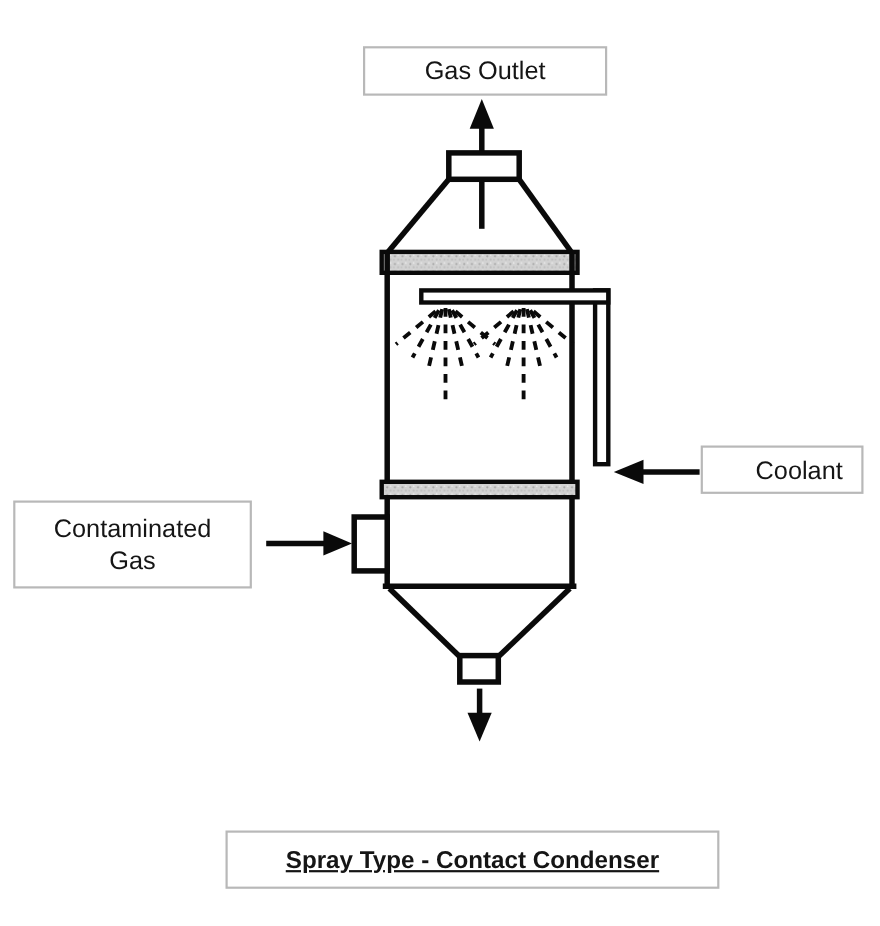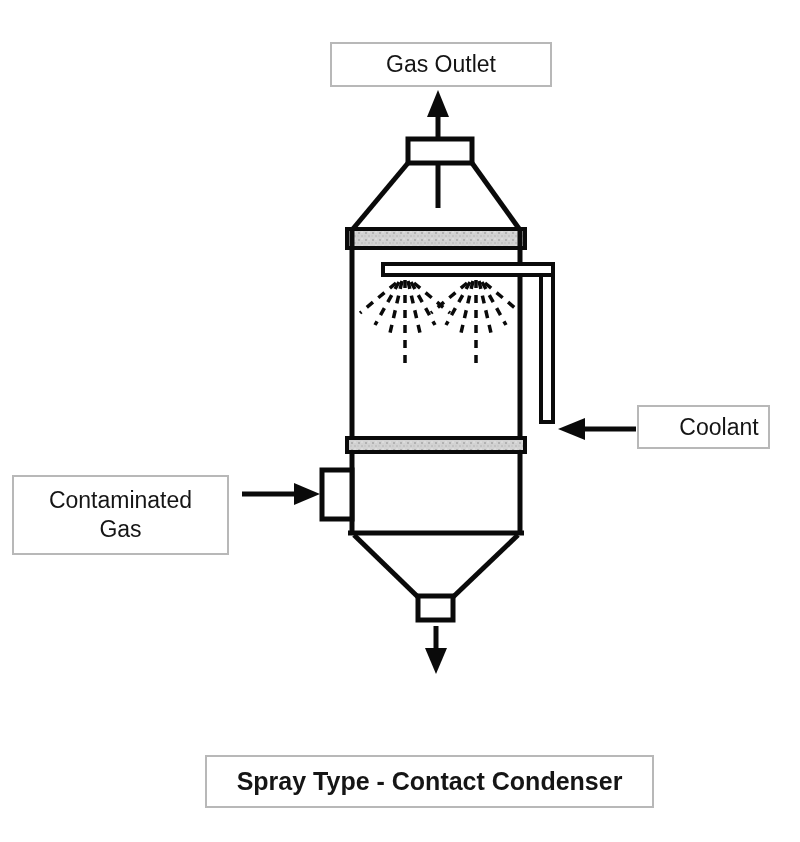--- a/index.html
+++ b/index.html
@@ -42,24 +42,24 @@
     color: var(--text);
     display: flex;
     flex-direction: column;
     align-items: center;
     justify-content: center;
     text-align: left;
     font-size: 23px;
     line-height: 1.25;
   }
   .label-gas-outlet       { left: 330px; top: 42px;  width: 222px; height: 45px; }
-  .label-contaminated-gas { left: 12px;  top: 455px; width: 217px; height: 80px; margin-top: 20px; }
-  .label-coolant          { left: 637px; top: 405px; width: 133px; height: 44px; padding-left: 31px; }
+  .label-contaminated-gas { left: 12px;  top: 455px; width: 217px; height: 80px; }
+  .label-coolant          { left: 637px; top: 405px; width: 148px; height: 44px; padding-left: 31px; }
   .label-discharge        { left: 355px; top: 680px; width: 161px; height: 48px; }
-  .label-title            { left: 205px; top: 755px; width: 449px; height: 53px; font-weight: bold; font-size: 25px; }
+  .label-title            { left: 205px; top: 755px; width: 449px; height: 53px; font-weight: bold; font-size: 22px; text-decoration: underline; }
 </style>
 </head>
 <body>
 
 <div class="stage">
 
   <svg width="800" height="842" viewBox="0 0 800 842">
     <defs>
       <pattern id="stipple" width="7" height="7" patternUnits="userSpaceOnUse">
         <rect class="band-base" width="7" height="7"></rect>

